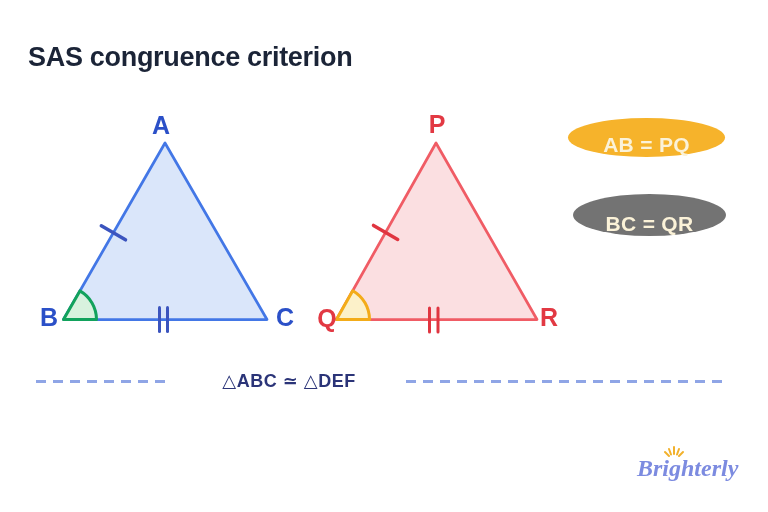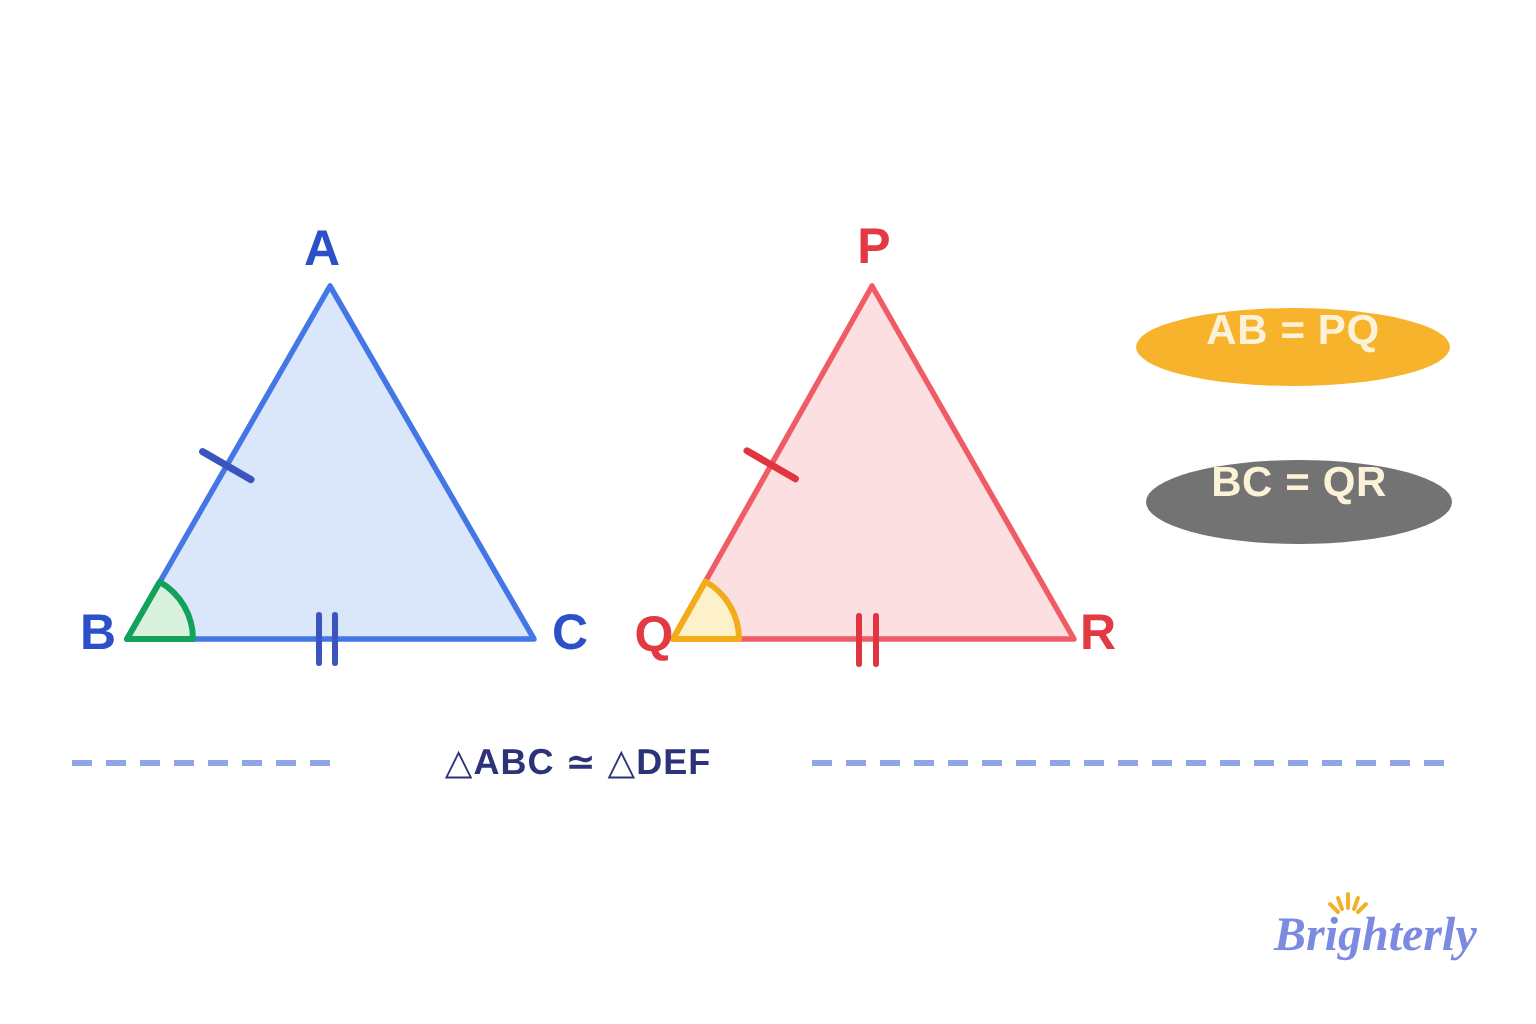--- a/index.html
+++ b/index.html
@@ -17,21 +17,21 @@
   .tick{stroke-linecap:round;}
   .tick1{stroke-width:3.5;}
   .tick2{stroke-width:3;}
   .dash{stroke-width:3;stroke-dasharray:10 7;}
   .vlabel{
     position:absolute;transform:translate(-50%,-50%);
     font-size:25px;font-weight:800;line-height:1;
   }
   .badge{
     position:absolute;border-radius:50%;
-    display:flex;align-items:flex-start;justify-content:center;margin-top:36px;
+    display:flex;align-items:flex-end;justify-content:center;
   }
   .badge span{
     font-size:21px;font-weight:800;letter-spacing:0.3px;color:#FBF2D8;
   }
   .statement{
     position:absolute;left:178px;top:365px;width:222px;text-align:center;
     font-size:18px;font-weight:800;letter-spacing:0.5px;line-height:32px;
   }
   .logo{
     position:absolute;left:637px;top:450px;width:120px;height:36px;
@@ -40,20 +40,21 @@
     font-family:"Liberation Serif","DejaVu Serif",serif;
     font-style:italic;font-weight:700;font-size:24px;line-height:36px;
   }
   .sun{position:absolute;left:26px;top:-5px;}
 </style>
 </head>
 <body>
 
 <div class="stage">
 
+  <h1 class="title">SAS congruence criterion</h1>
 
   <svg class="art" width="768" height="512" viewBox="0 0 768 512">
 
     <polygon class="tri" points="165,143 63.5,319.5 267,319.5" style="fill: rgb(218, 230, 250); stroke: rgb(67, 119, 230);"></polygon>
 
     <polygon class="tri" points="436,143 336.5,319.5 537,319.5" style="fill: rgb(251, 223, 225); stroke: rgb(240, 92, 101);"></polygon>
 
     <path class="wedge" d="M 63.5 319.5 L 79.9 290.9 A 33 33 0 0 1 96.5 319.5 Z" style="fill: rgb(216, 242, 222); stroke: rgb(18, 162, 92);"></path>
 
     <path class="wedge" d="M 336.5 319.5 L 352.7 290.75 A 33 33 0 0 1 369.5 319.5 Z" style="fill: rgb(252, 241, 201); stroke: rgb(243, 172, 25);"></path>

